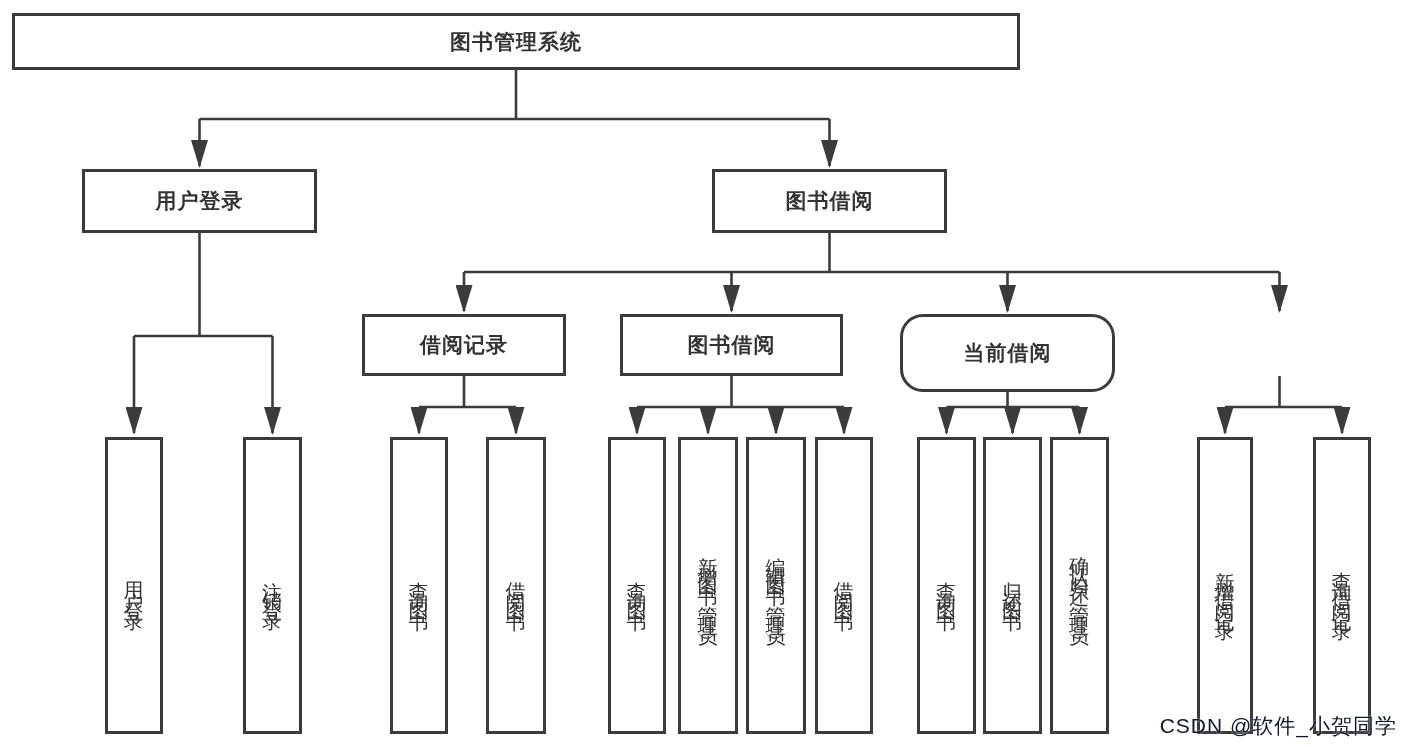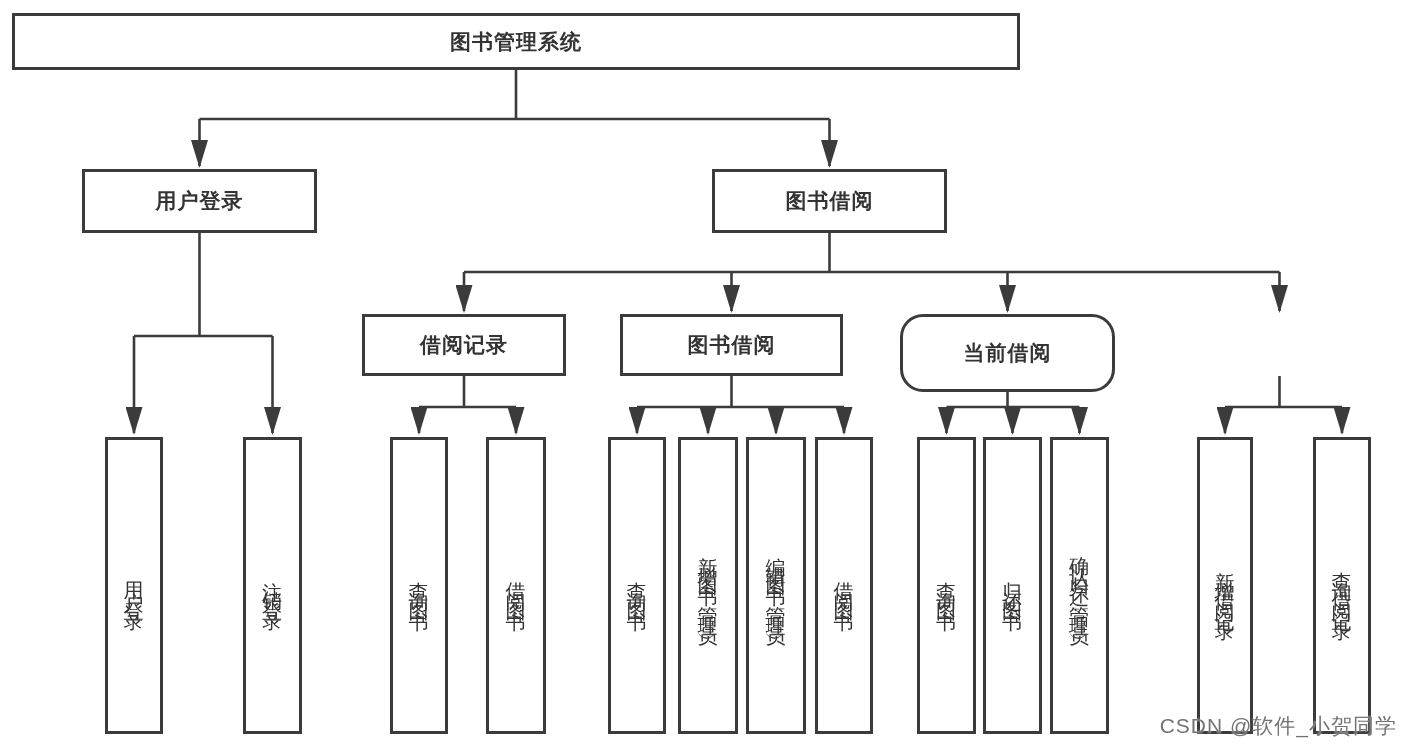--- a/index.html
+++ b/index.html
@@ -57,21 +57,21 @@
   .n-d1 { left: 917px;  width: 59px; }
   .n-d2 { left: 983px;  width: 59px; }
   .n-d3 { left: 1050px; width: 59px; }
   .n-e1 { left: 1197px; width: 56px; }
   .n-e2 { left: 1313px; width: 58px; }
   .watermark {
     position: absolute;
     top: 712px;
     right: 8px;
     font-size: 21px;
-    color: #737373;
+    color: #0f172a;
     letter-spacing: 1px;
     white-space: nowrap;
     z-index: 2;
     text-shadow: 0 0 2px rgba(255,255,255,0.9);
   }
 </style>
 </head>
 <body>
 
 <div class="canvas">

